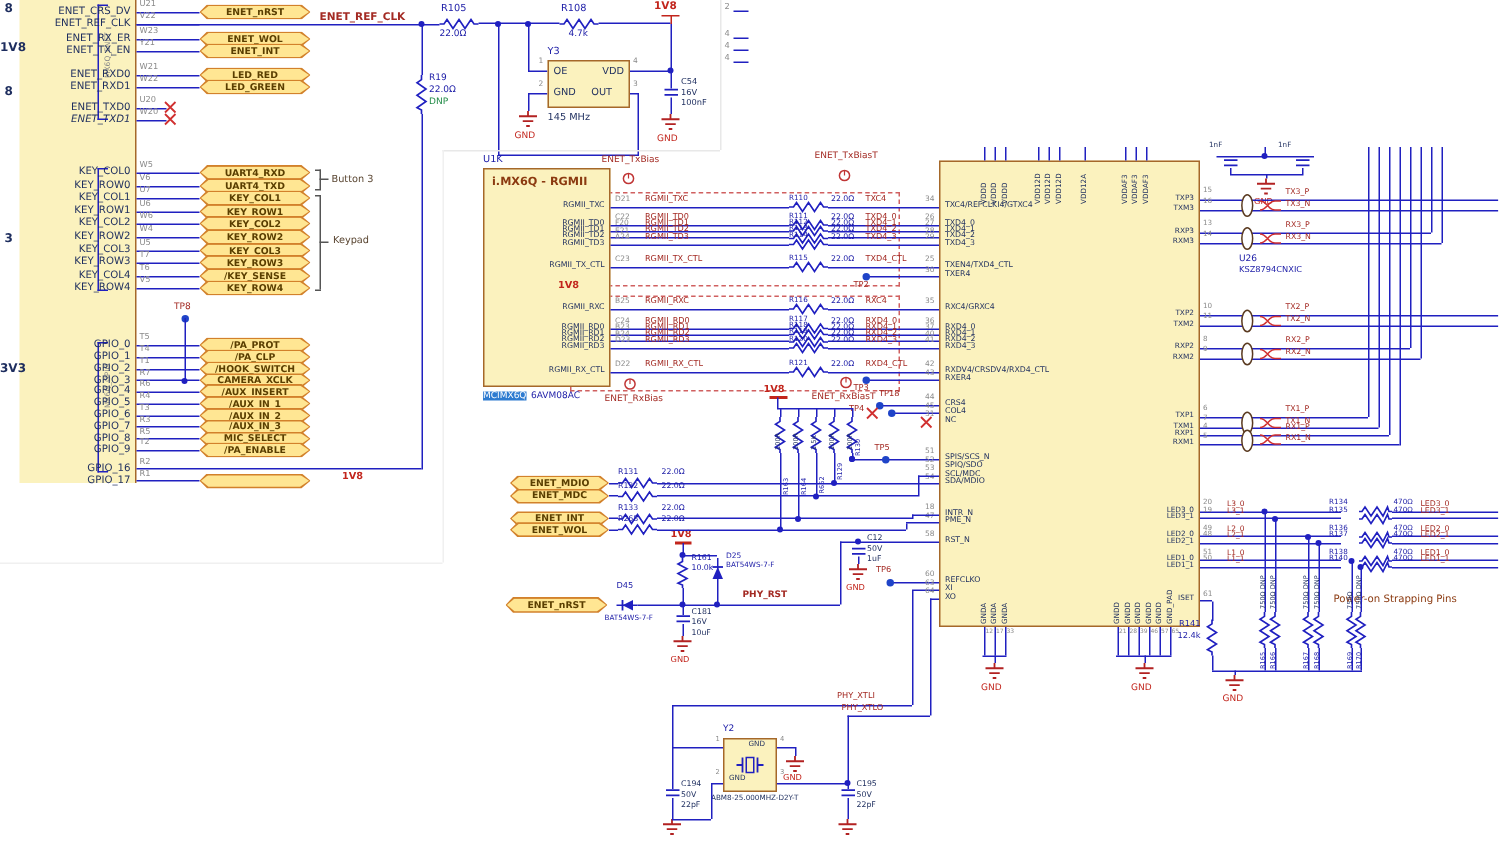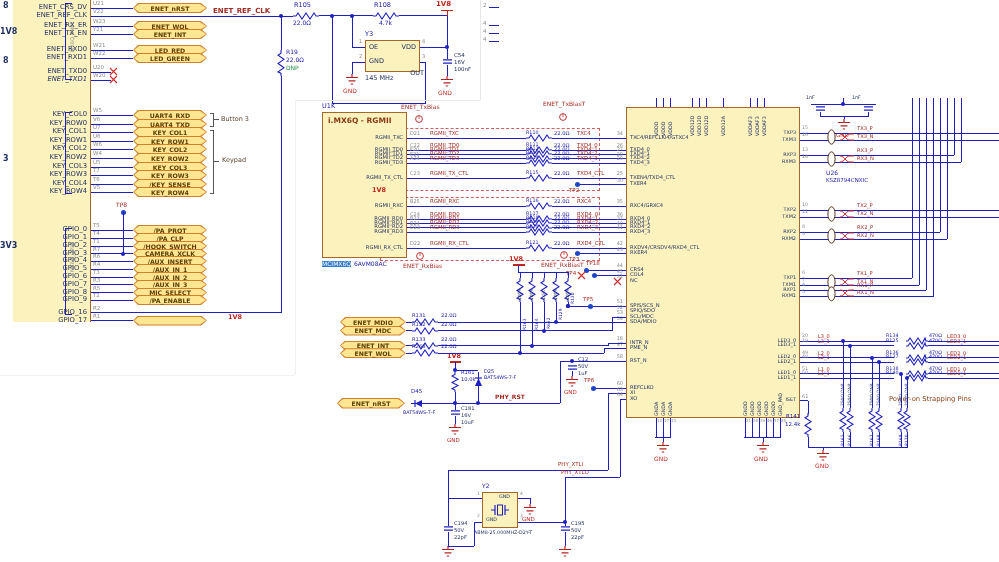--- a/index.html
+++ b/index.html
@@ -102,21 +102,21 @@
     <div class="wr" style="left: 351.5px; top: 62px; width: 1px; height: 12px;"></div>
     <svg width="14" height="12" style="left: 345px; top: 74px;">
       <path d="M7,0 V3.5 M1,3.5 H13 M3.5,6.8 H10.5 M5.8,10 H8.2" stroke="#b22222" stroke-width="1.2" fill="none"></path>
     </svg>
     <div class="t tP" style="left: 343px; top: 88px; font-size: 6px;">GND</div>
     <div class="blk" style="left: 365px; top: 40px; width: 55px; height: 32px;"></div>
     <div class="t tB" style="left: 365px; top: 31px; font-size: 6.5px;">Y3</div>
     <div class="t tN" style="left: 369px; top: 44px; font-size: 6.5px;">OE</div>
     <div class="t tN" style="left: 416px; top: 44px; font-size: 6.5px; transform: translateX(-100%);">VDD</div>
     <div class="t tN" style="left: 369px; top: 58px; font-size: 6.5px;">GND</div>
-    <div class="t tN" style="left: 424px; top: 58px; font-size: 6.5px; transform: translateX(-100%); margin-top: 12px;">OUT</div>
+    <div class="t tN" style="left: 408px; top: 58px; font-size: 6.5px; transform: translateX(-100%);">OUT</div>
     <div class="t tG" style="left: 359px; top: 39px; font-size: 5px;">1</div>
     <div class="t tG" style="left: 359px; top: 54px; font-size: 5px;">2</div>
     <div class="t tG" style="left: 422px; top: 39px; font-size: 5px;">4</div>
     <div class="t tG" style="left: 422px; top: 54px; font-size: 5px;">3</div>
     <div class="t tN" style="left: 365px; top: 75px; font-size: 6.5px;">145 MHz</div>
     <div class="wr" style="left: 295px; top: 99.5px; width: 185px; height: 1px; background: rgb(232, 232, 232);"></div>
     <div class="wr" style="left: 479.5px; top: 0px; width: 1px; height: 100px; background: rgb(232, 232, 232);"></div>
     <div class="wr" style="left: 295px; top: 100px; width: 1px; height: 275px; background: rgb(240, 240, 240);"></div>
     <div class="wr" style="left: 0px; top: 374.5px; width: 295px; height: 1px; background: rgb(240, 240, 240);"></div>
     <div class="t tG" style="left: 483px; top: 3px; font-size: 5.5px;">2</div>

